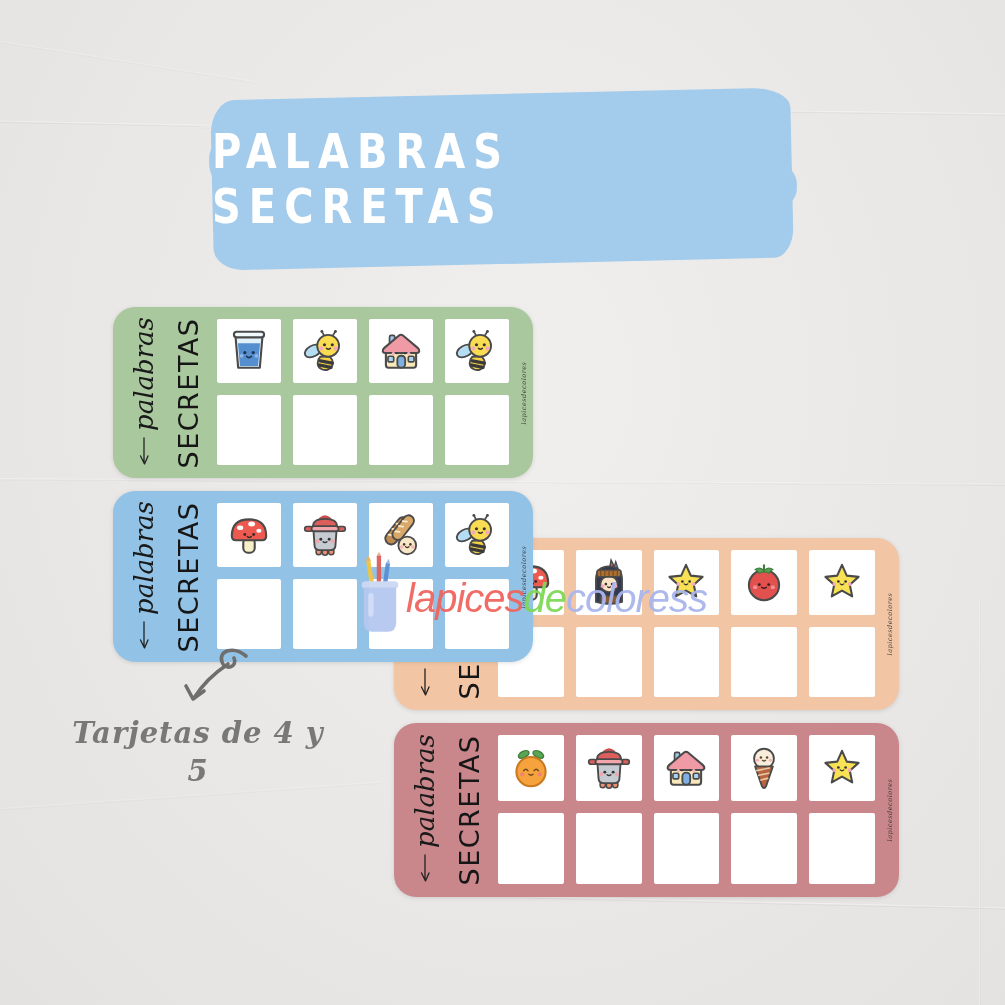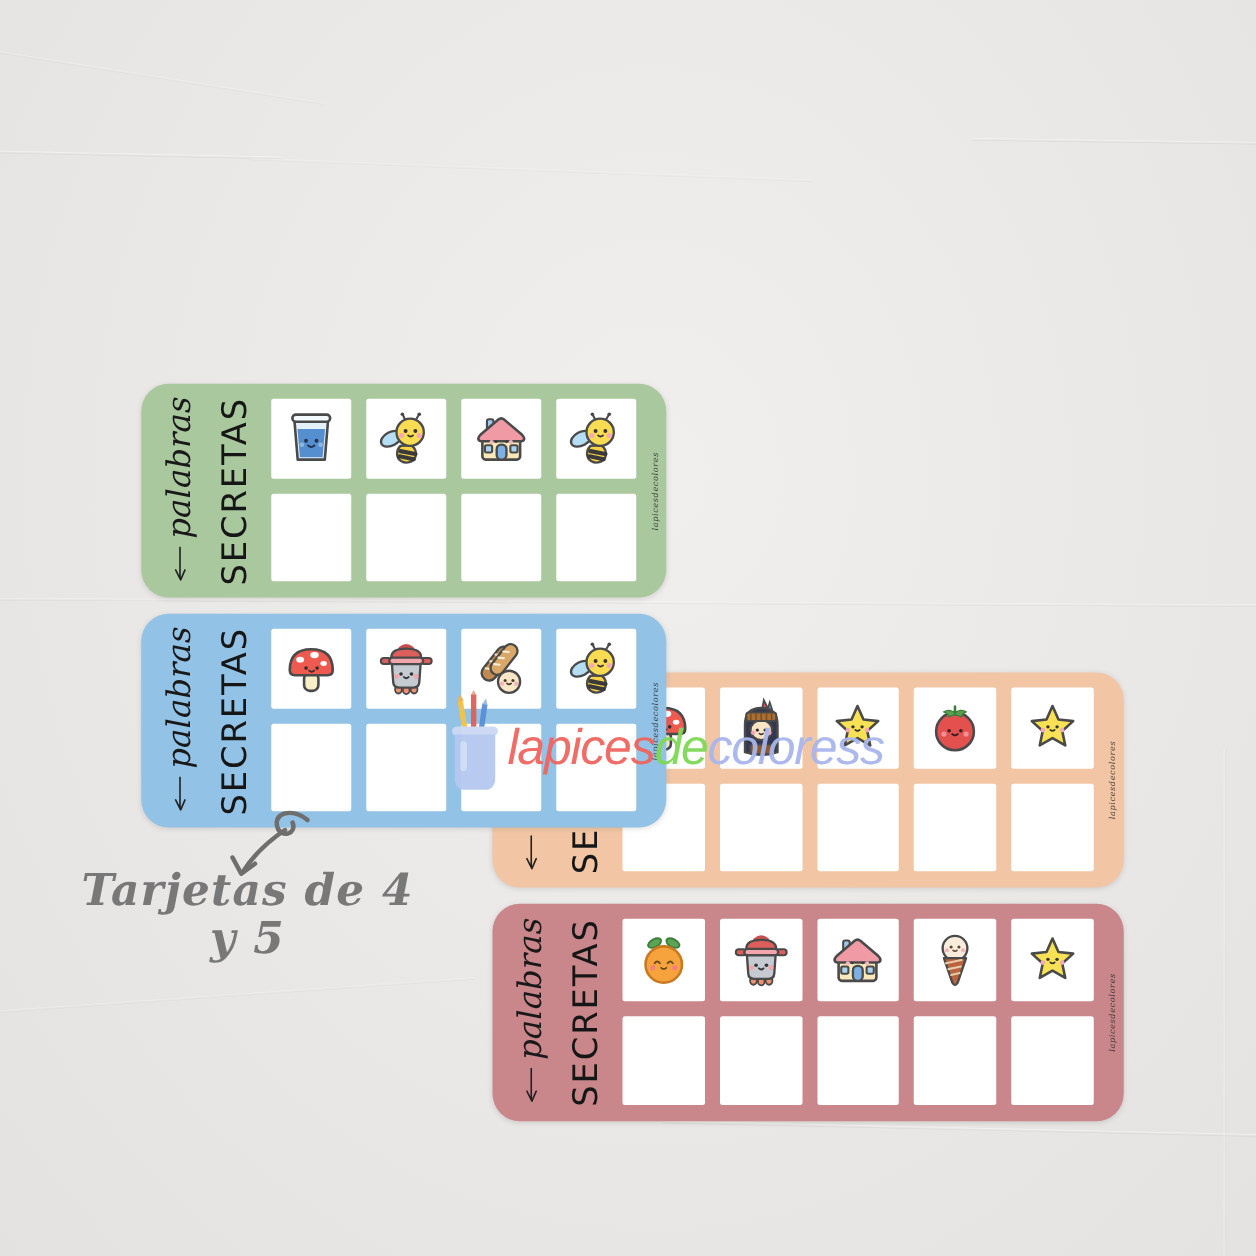--- a/index.html
+++ b/index.html
@@ -52,39 +52,42 @@
   .cell-icon{width:50px;height:50px;}
 
   
   .watermark{position:absolute;left:356px;top:552px;z-index:10;display:flex;align-items:flex-start;opacity:.95;}
   .wm-jar{width:48px;height:82px;flex:0 0 auto;}
   .wm-text{margin:24px 0 0 2px;font-family:Liberation Sans, sans-serif;font-style:italic;
     font-size:40px;letter-spacing:-1px;white-space:nowrap;}
 
   
   .arrow{position:absolute;left:178px;top:642px;z-index:5;}
-  .annotation{position:absolute;left:58px;top:694px;width:280px;z-index:5;text-align:center;
+  .annotation{position:absolute;left:58px;top:714px;width:280px;z-index:5;text-align:center;
     font-family:"DejaVu Serif",serif;font-style:italic;font-weight:bold;
-    font-size:35px;line-height:38px;color:var(--annotation-color,#787878);letter-spacing:1px;}
+    font-size:29px;line-height:38px;color:var(--annotation-color,#787878);letter-spacing:1px;}
   .defs{position:absolute;width:0;height:0;overflow:hidden;}
 </style>
 </head>
 <body>
 
 <div class="stage">
 
   <div class="crease crease-h c1"></div>
   <div class="crease crease-h c2"></div>
   <div class="crease crease-h c3"></div>
   <div class="crease crease-h c4"></div>
   <div class="crease crease-h c5"></div>
   <div class="crease crease-v c6"></div>
   <div class="crease crease-h c7"></div>
   <div class="crease crease-h c8"></div>
 
+  <div class="banner">
+    <div class="banner-text" style="color: rgb(255, 255, 255);">PALABRAS SECRETAS</div>
+  </div>
 
   <div class="card card-green" style="background: rgb(169, 200, 158);">
     <div class="script-label">
       <svg class="flourish" width="32" height="12" viewBox="0 0 32 12">
           <path d="M31 6H6M13 2.5L5 6.5l8 3.5" fill="none" stroke="#222" stroke-width="1.3" stroke-linecap="round" stroke-linejoin="round"></path>
         </svg>
       <span class="txt">palabras</span>
     </div>
     <div class="caps-label">SECRETAS</div>
     <div class="grid" style="grid-template-columns: repeat(4, 1fr);">

